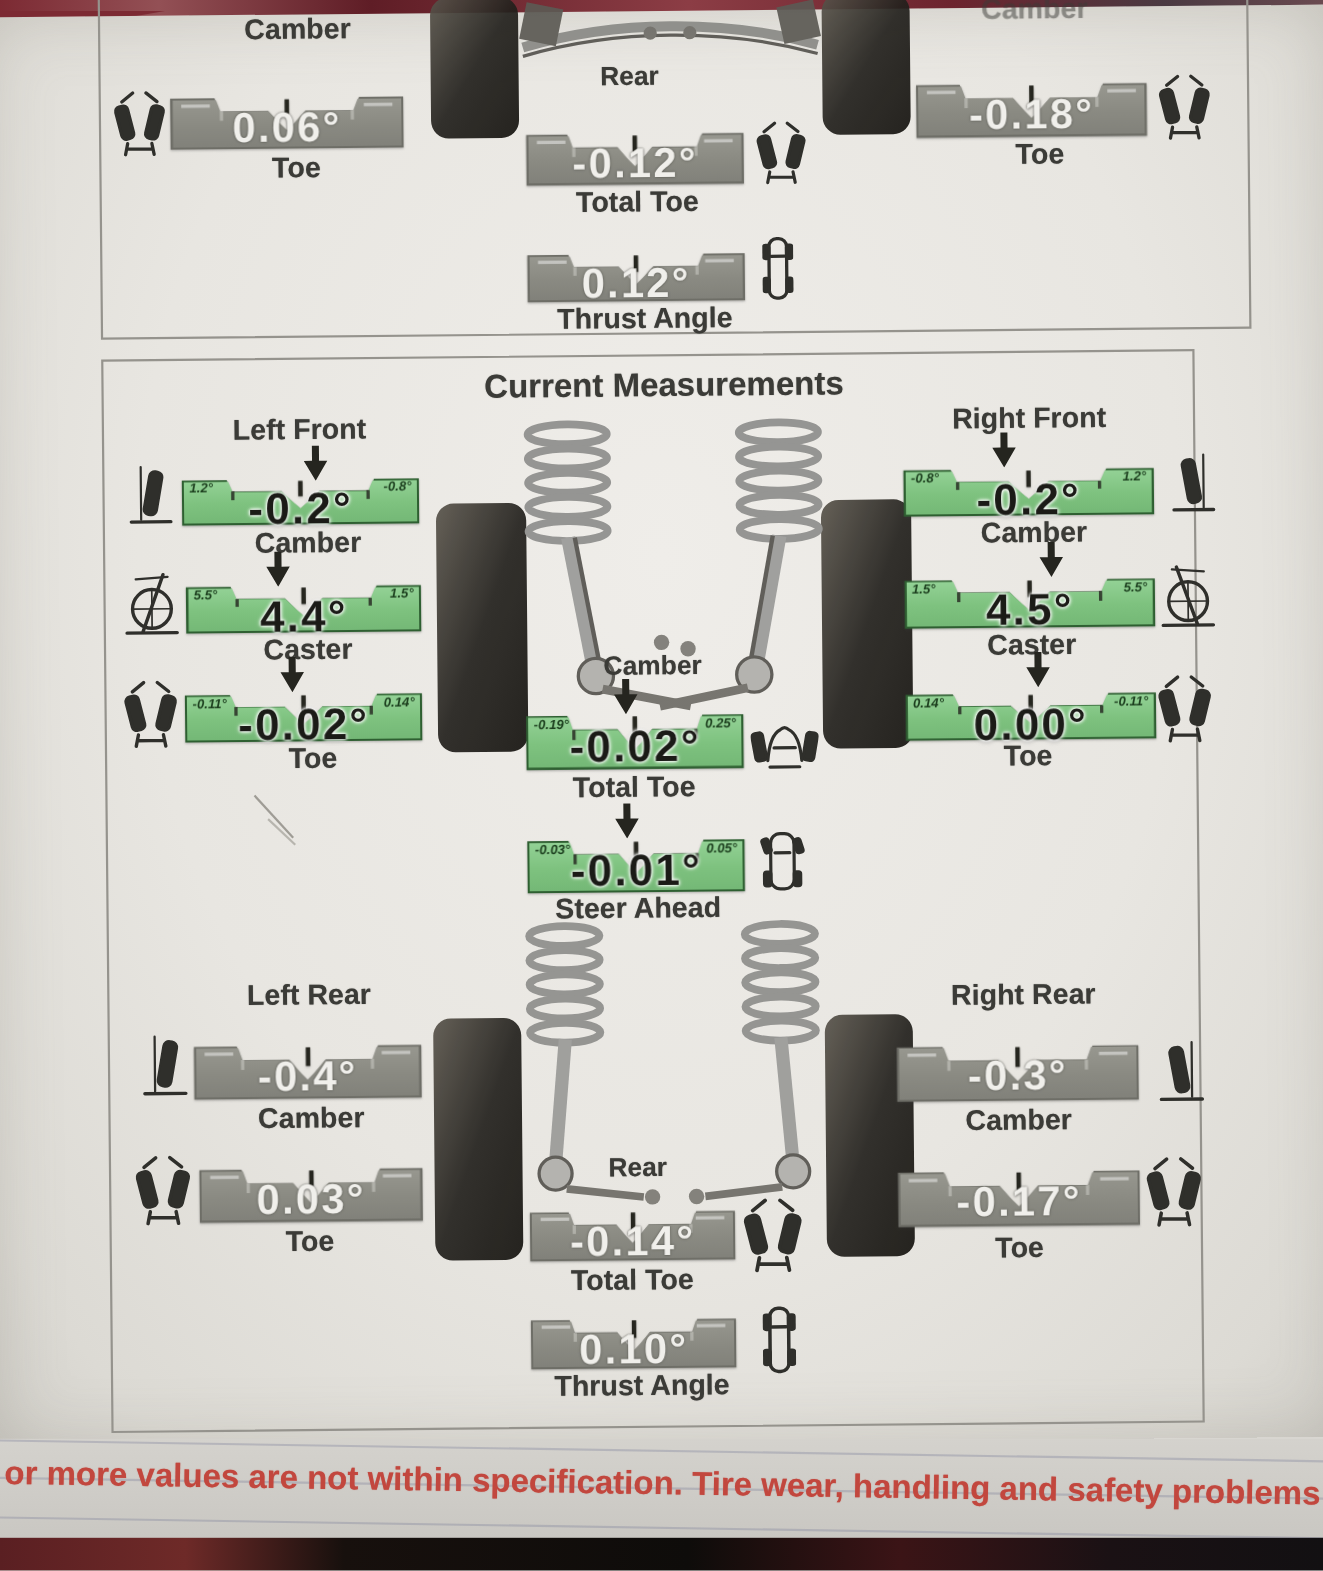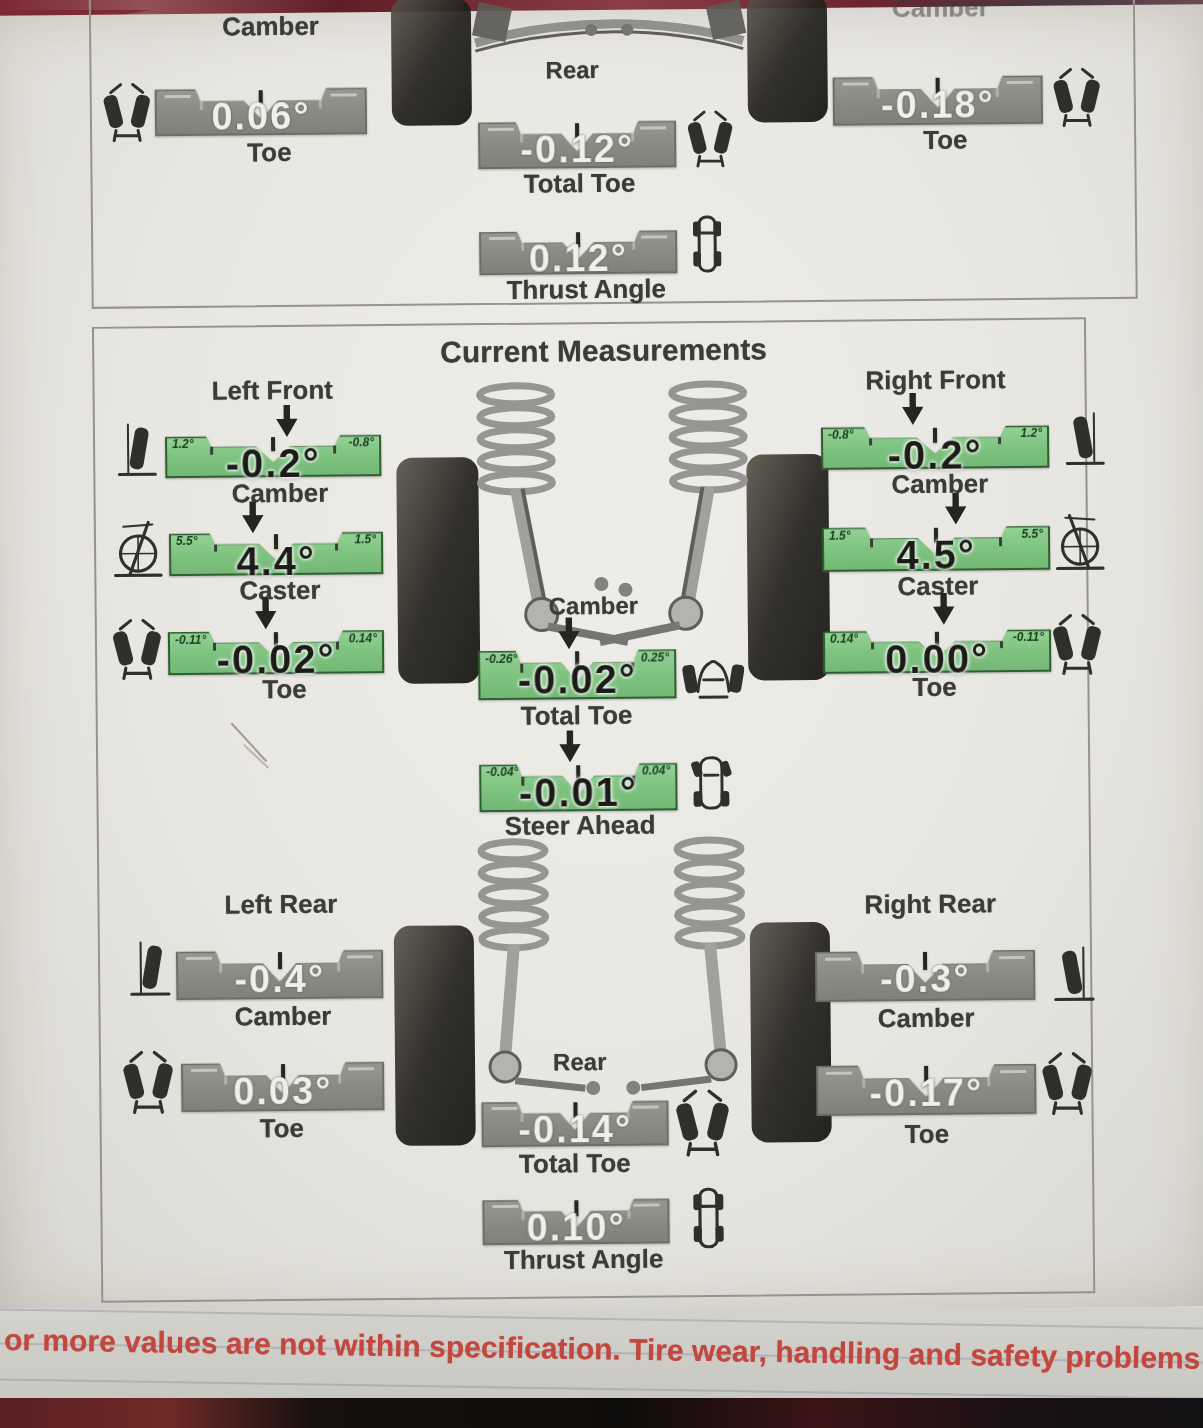--- a/index.html
+++ b/index.html
@@ -473,21 +473,21 @@
     <div class="lbl front-lbl">Camber</div>
     <div class="arrow a-fr1"><svg viewBox="0 0 24 30">
           <path d="M9 0h6v13h7L12 30 2 13h7z"></path>
         </svg></div>
     <div class="gauge green g-front-tt">
       <div class="shape border-layer"></div>
         <div class="shape fill-layer"></div>
       <span class="tick t1"></span>
         <span class="tick t2"></span>
         <span class="needle"></span>
-      <span class="rl left">-0.26°</span>
+      <span class="rl left">-0.19°</span>
       <span class="rl right">0.25°</span>
       <span class="val">-0.02°</span>
     </div>
     <div class="lbl s26 front-tt-lbl">Total Toe</div>
     <div class="icon ic-front-tt">
       <svg viewBox="0 0 62 60">
           <g stroke-width="3">
         <rect x="2" y="20" width="10" height="26" rx="3" fill="#2f2f2b" transform="rotate(-10 7 33)"></rect>
         <rect x="50" y="20" width="10" height="26" rx="3" fill="#2f2f2b" transform="rotate(10 55 33)"></rect>
         <path d="M15 46 Q17 22 27 17 Q31 13 35 17 Q45 22 47 46"></path>
@@ -498,22 +498,22 @@
     </div>
     <div class="arrow a-fr2"><svg viewBox="0 0 24 30">
           <path d="M9 0h6v13h7L12 30 2 13h7z"></path>
         </svg></div>
     <div class="gauge green g-front-sa">
       <div class="shape border-layer"></div>
         <div class="shape fill-layer"></div>
       <span class="tick t1"></span>
         <span class="tick t2"></span>
         <span class="needle"></span>
-      <span class="rl left">-0.04°</span>
-      <span class="rl right">0.04°</span>
+      <span class="rl left">-0.03°</span>
+      <span class="rl right">0.05°</span>
       <span class="val">-0.01°</span>
     </div>
     <div class="lbl s26 front-sa-lbl">Steer Ahead</div>
     <div class="icon ic-front-sa">
       <svg viewBox="0 0 60 60">
           <g stroke-width="3">
         <rect x="20" y="4" width="22" height="52" rx="9"></rect>
         <rect x="13" y="9" width="6" height="13" rx="2" fill="#2f2f2b" transform="rotate(-18 16 15)"></rect>
         <rect x="43" y="9" width="6" height="13" rx="2" fill="#2f2f2b" transform="rotate(-18 46 15)"></rect>
         <rect x="14" y="40" width="6" height="13" rx="2" fill="#2f2f2b"></rect>

